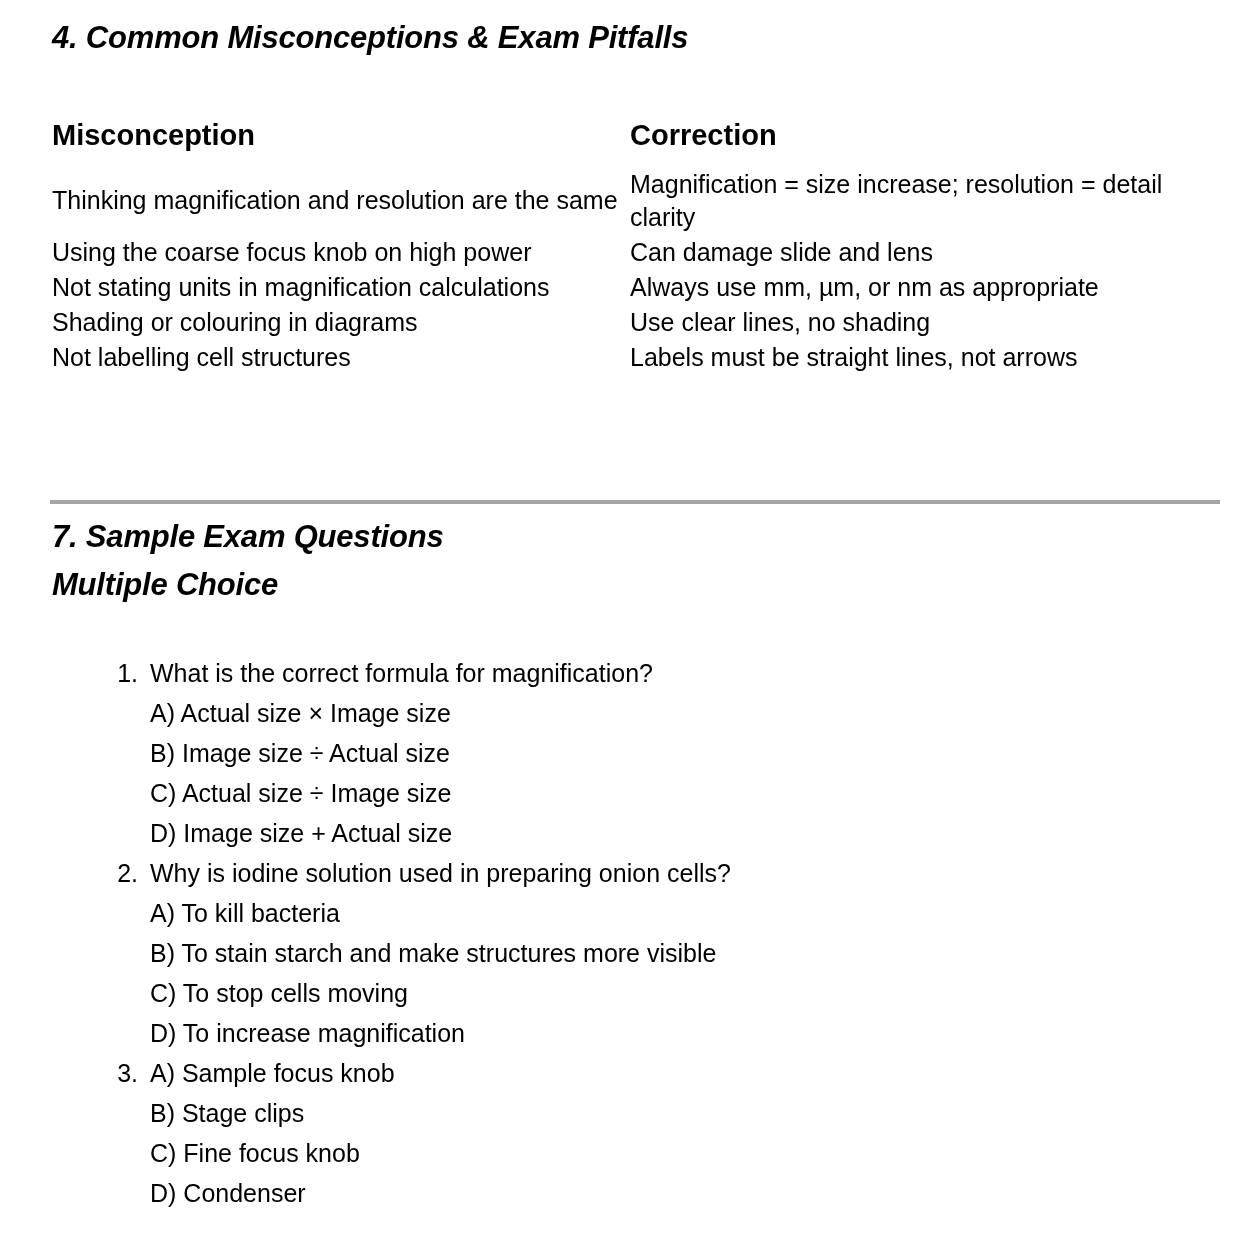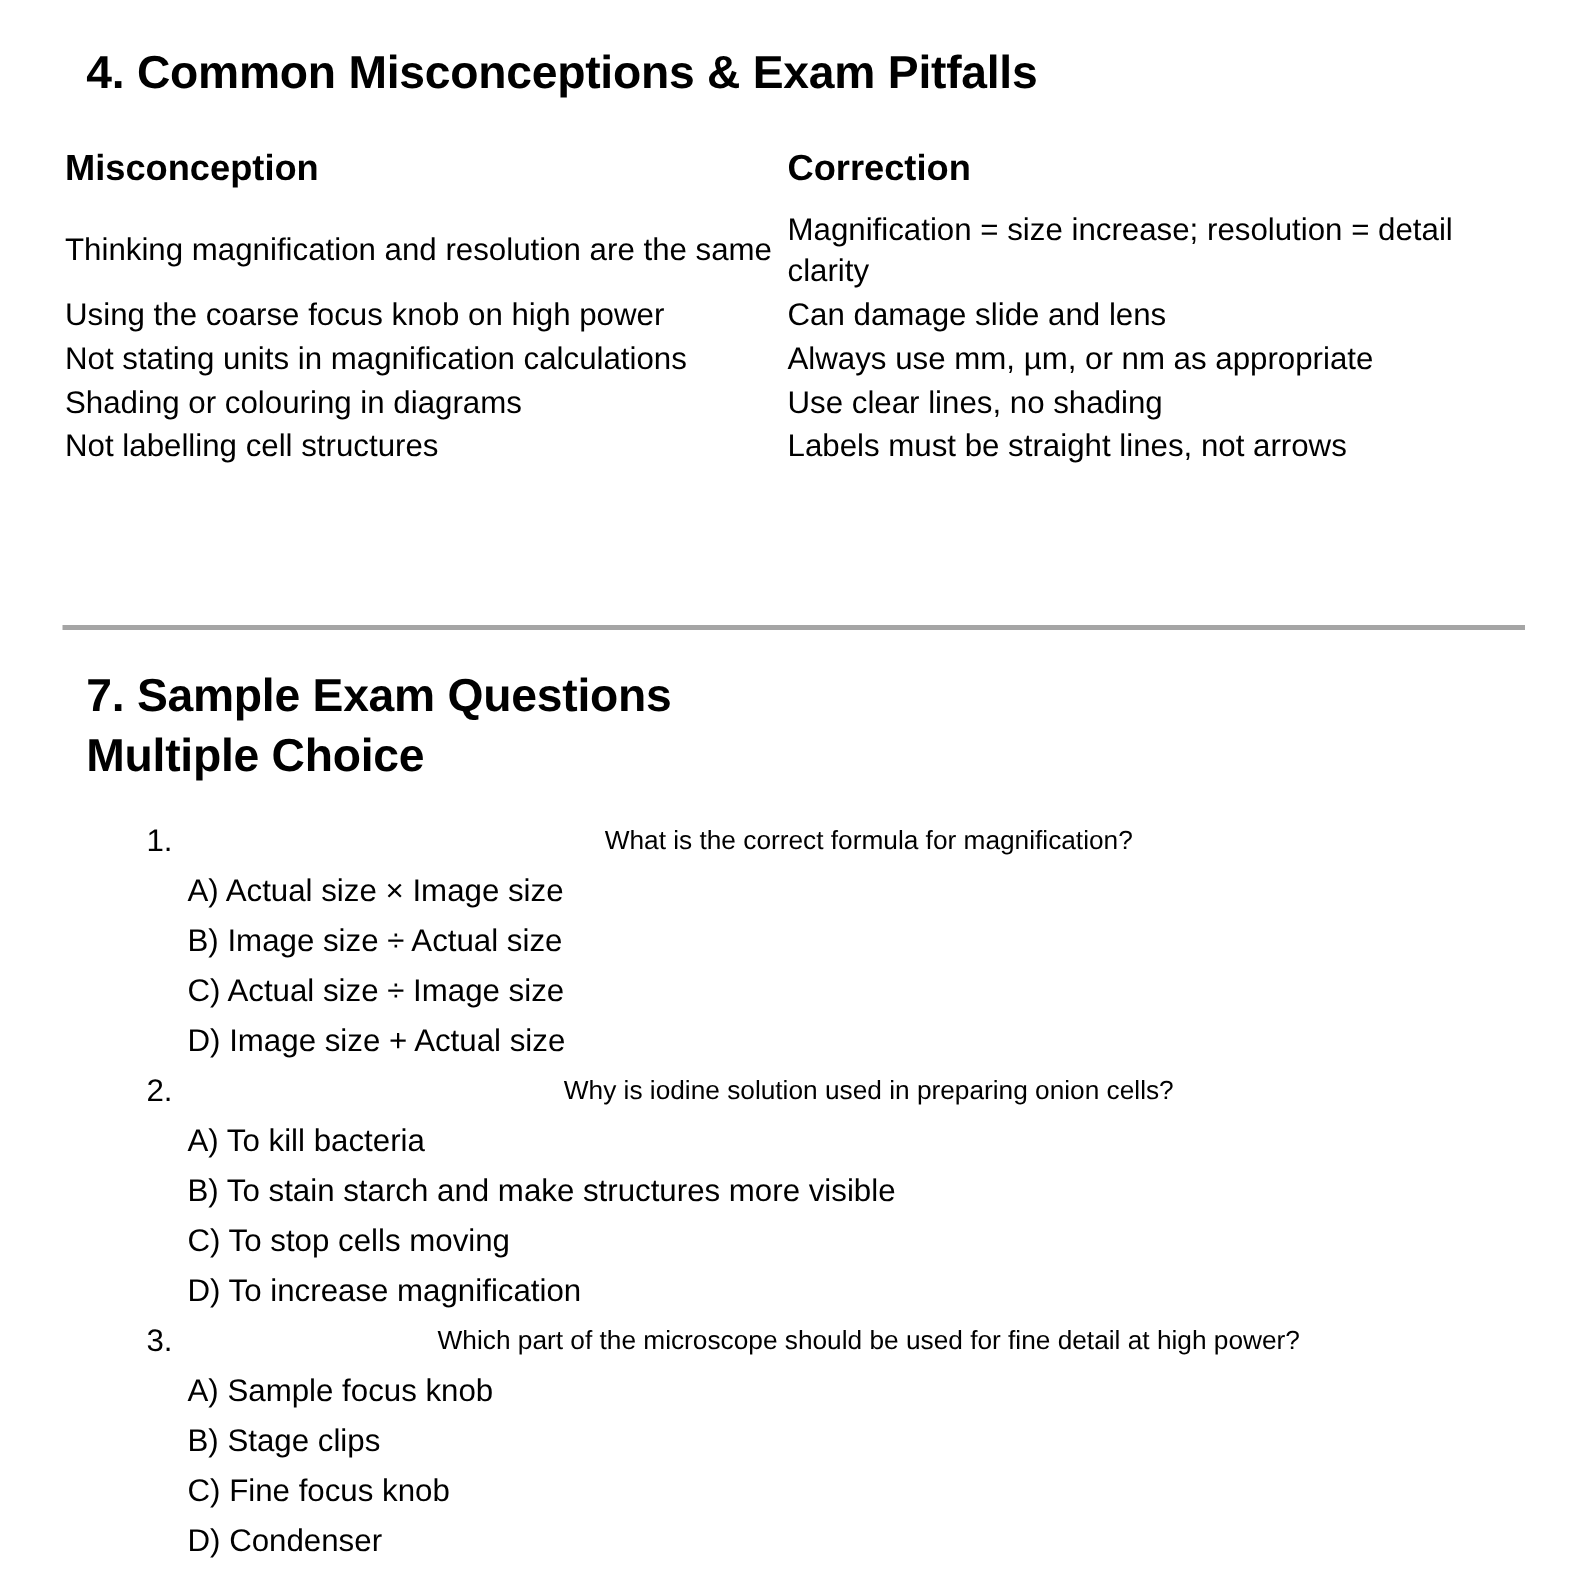--- a/index.html
+++ b/index.html
@@ -18,25 +18,26 @@
   .page {
     position: relative;
     width: 1256px;
     height: 1260px;
     padding: 0;
     box-sizing: border-box;
   }
 
   
   .section-heading {
-    margin: 17px;
-    font-size: 37px;
+    margin: 0;
+    font-size: 31px;
     font-weight: bold;
     letter-spacing: -0.2px;
     line-height: 1.15;
+    font-style: italic;
   }
   #sec4-title {
     position: absolute;
     left: 52px;
     top: 20px;
   }
 
   
   .mis-table {
     position: absolute;
@@ -112,23 +113,22 @@
     position: absolute;
     left: 38px;
     top: 0;
     width: 40px;
     text-align: right;
     font-size: 25px;
     line-height: 40px;
   }
   .question-text {
     display: block;
-    font-size: 21px;
-    line-height: 40px;
-    text-align: center;
+    font-size: 25px;
+    line-height: 40px;
   }
   .option-list {
     margin: 0;
     padding: 0;
     list-style: none;
   }
   .option-item {
     display: block;
     font-size: 25px;
     line-height: 40px;
@@ -202,21 +202,20 @@
       <ul class="option-list">
         <li class="option-item">A) To kill bacteria</li>
         <li class="option-item">B) To stain starch and make structures more visible</li>
         <li class="option-item">C) To stop cells moving</li>
         <li class="option-item">D) To increase magnification</li>
       </ul>
     </li>
 
     <li class="question-item">
       <span class="question-number">3.</span>
-      <span class="question-text">Which part of the microscope should be used for fine detail at high power?</span>
       <ul class="option-list">
         <li class="option-item">A) Sample focus knob</li>
         <li class="option-item">B) Stage clips</li>
         <li class="option-item">C) Fine focus knob</li>
         <li class="option-item">D) Condenser</li>
       </ul>
     </li>
 
   </ol>
 

